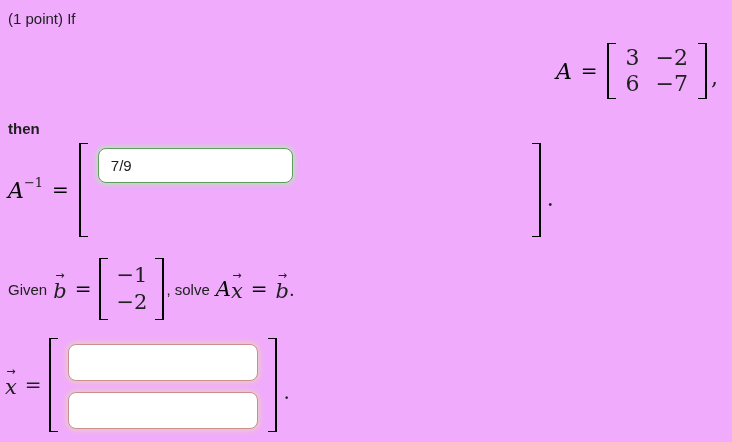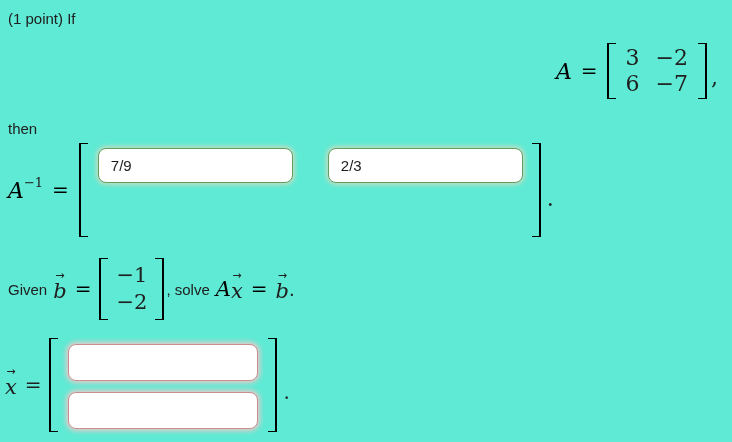--- a/index.html
+++ b/index.html
@@ -1,34 +1,34 @@
 <!DOCTYPE html>
 <html><head>
 <meta charset="utf-8">
 <style>
   html,body { margin:0; padding:0; }
   .page {
     position:relative; width:732px; height:442px;
-    background:#5eead4; overflow:hidden;
+    background:#f0abfc; overflow:hidden;
     font-family:"Liberation Sans", sans-serif;
     color:#202020; font-size:15px;
   }
   .plain { font-family:"Liberation Sans", sans-serif; font-size:15px; color:#202020; }
   .math  { font-family:"DejaVu Serif", serif; color:#000; }
   .mi    { font-style:italic; }
   .mo    { font-style:normal; }
 
   
   .bkt { width:7px; align-self:stretch; flex:0 0 auto; }
   .bkt-l { border-left:2px solid #000; border-top:1.5px solid #000; border-bottom:1.5px solid #000; }
   .bkt-r { border-right:2px solid #000; border-top:1.5px solid #000; border-bottom:1.5px solid #000; }
 
   
   .point-text { position:absolute; top:10px; left:8px; }
-  .then-text  { position:absolute; top:120px; left:8px; }
+  .then-text  { position:absolute; top:120px; left:8px;font-weight:bold; }
 
   
   .matrix-a-row { position:absolute; top:43px; right:14px; display:flex; align-items:center; }
   .matrix-a-row .lhs { font-size:22px; }
   .matrix-a-row .eq  { font-size:20px; margin:0 9px; }
   .a-grid {
     display:grid; grid-template-columns:auto auto; column-gap:16px; row-gap:0;
     padding:2px 10px; font-size:22px; line-height:26px; justify-items:center;
     font-family:"DejaVu Serif", serif;
   }
@@ -106,21 +106,20 @@
 
   <div class="inv-row">
     <span class="inv-label">
       <span class="math mi base">A</span>
       <span class="sup">−1</span>
       <span class="math mo eq">=</span>
     </span>
     <span class="bkt bkt-l"></span>
     <div class="input-grid">
       <input class="ans correct" type="text" value="7/9" style="">
-      <input class="ans correct" type="text" value="2/3" style="">
     </div>
     <span class="bkt bkt-r"></span>
     <span class="trail">.</span>
   </div>
 
   <div class="given-row">
     <span class="plain">Given</span>
     <span class="vec">
       <span class="vec-arrow">→</span>
       <span class="vec-base">b</span>

